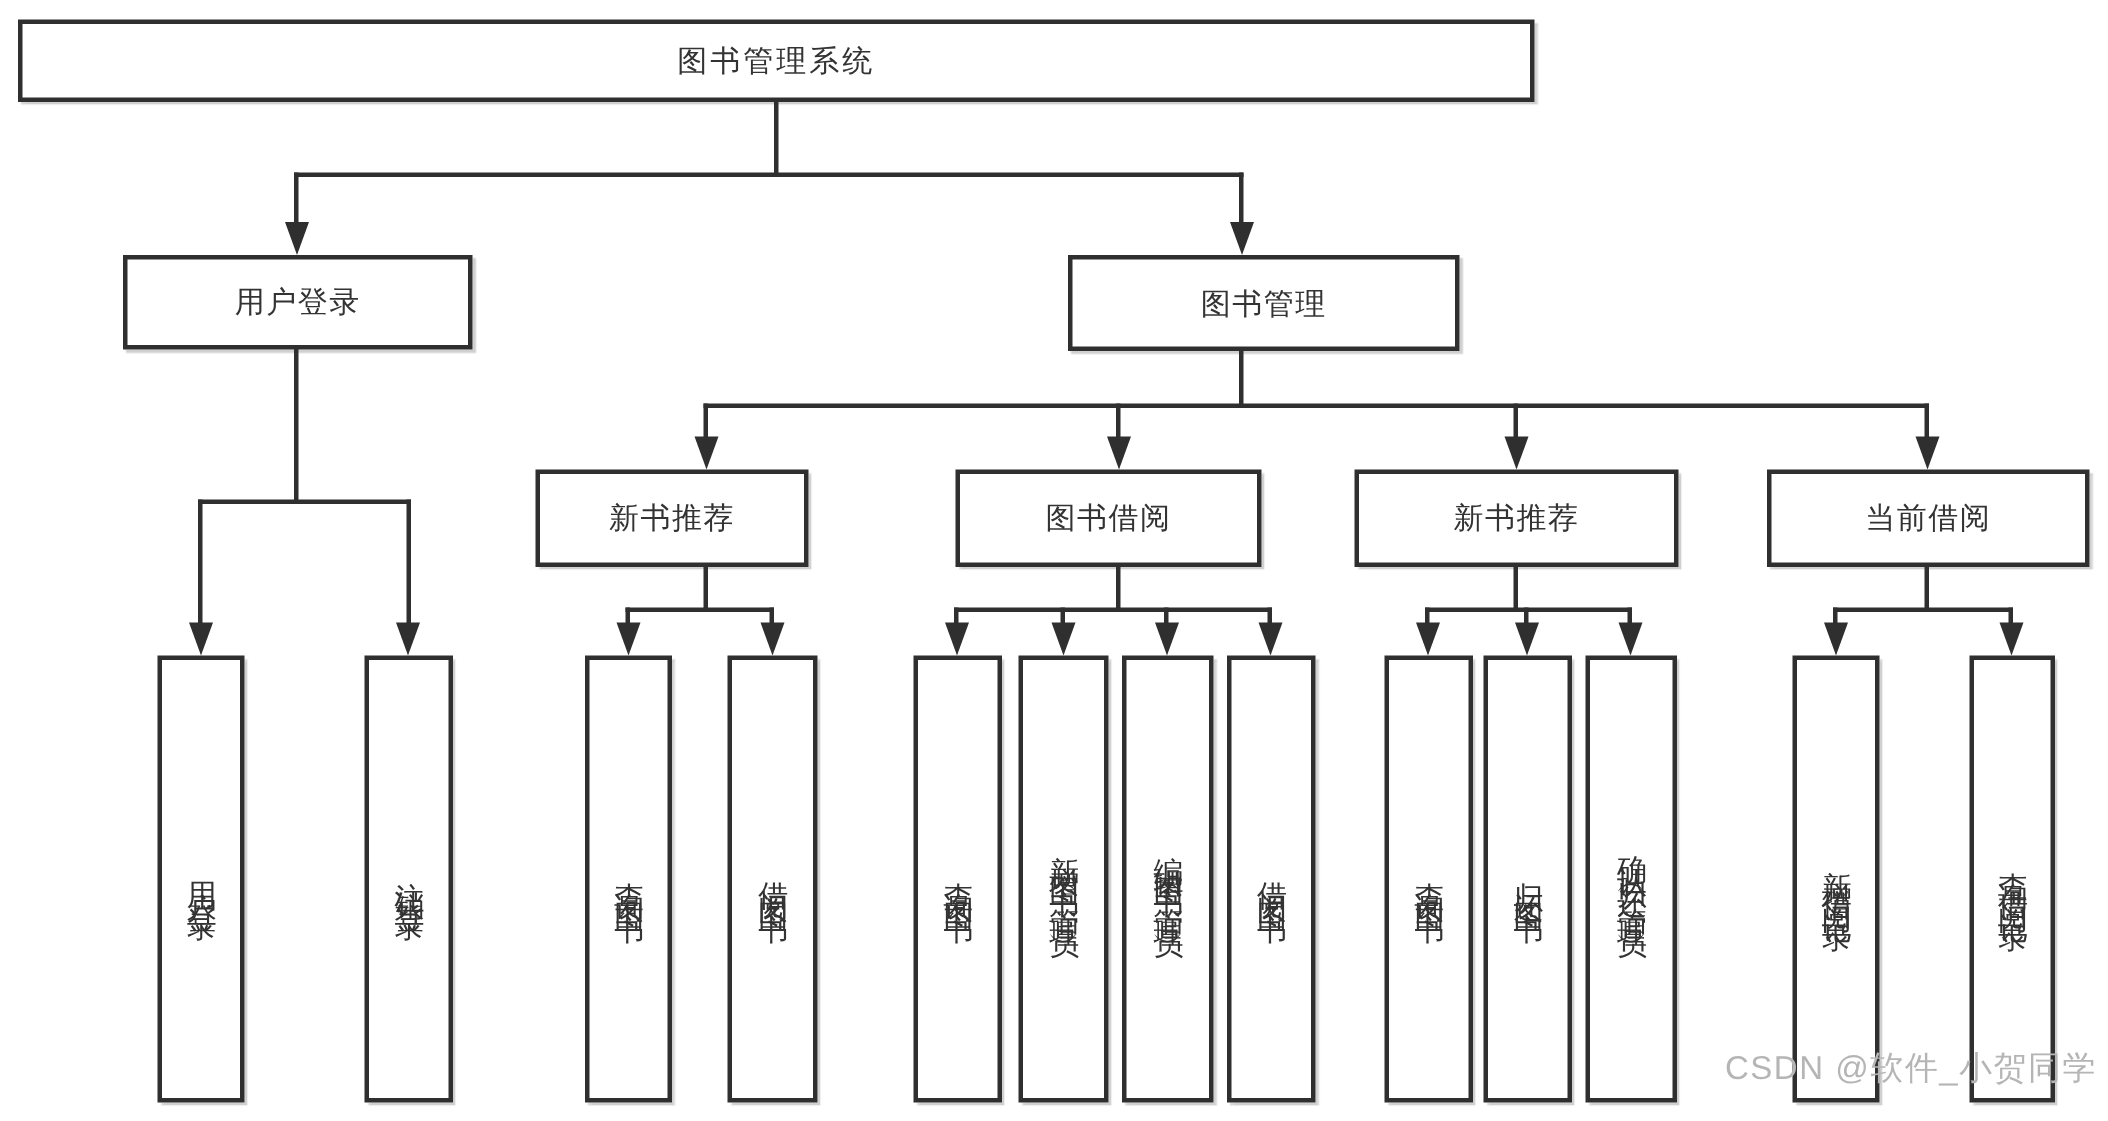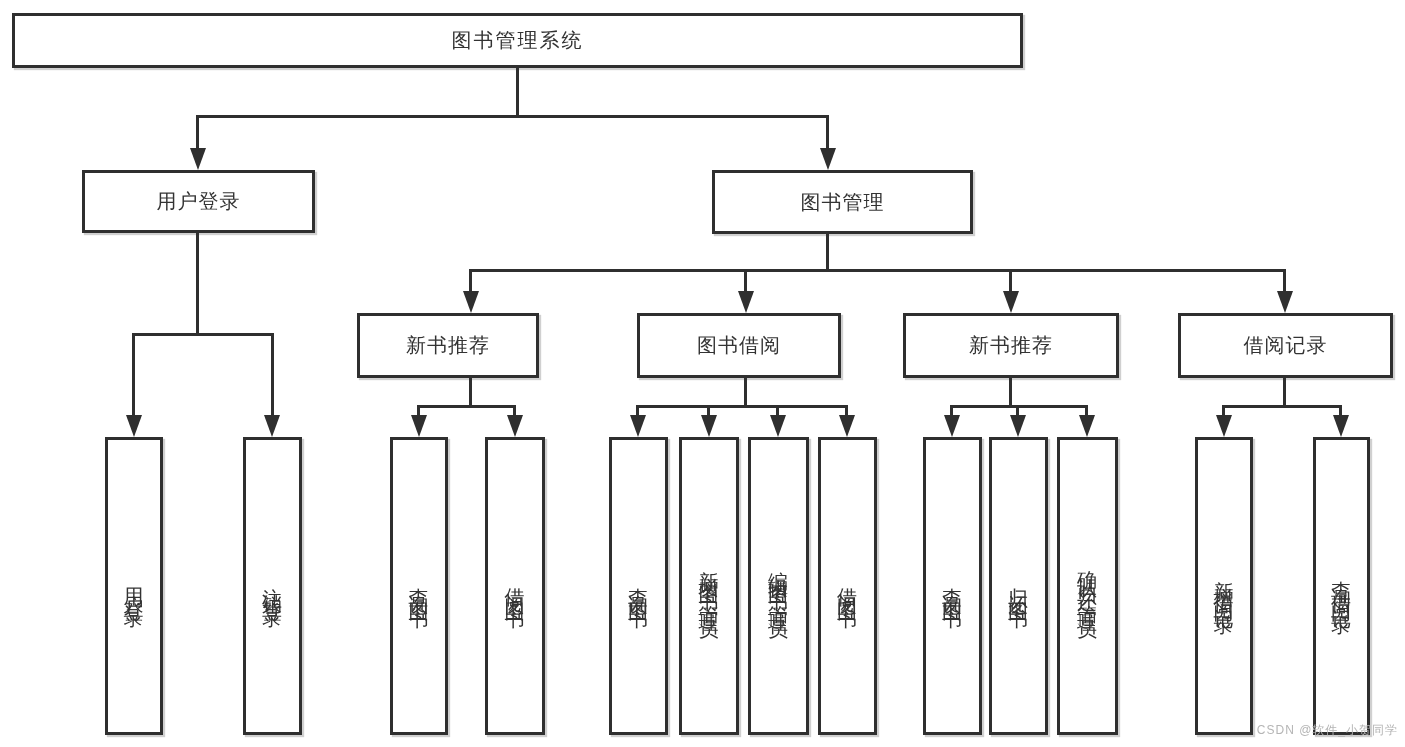--- a/index.html
+++ b/index.html
@@ -29,22 +29,22 @@
     font-size:20px;letter-spacing:7px;line-height:1;
     white-space:nowrap;
   }
   
   .vl{position:absolute;width:3px;background:var(--line);}
   .hl{position:absolute;height:3px;background:var(--line);}
   .ah{position:absolute;width:0;height:0;
       border-left:8px solid transparent;border-right:8px solid transparent;
       border-top:22px solid var(--line);}
   .watermark{
-    position:absolute;right:7px;bottom:8px;
-    color:var(--wm);font-size:12px;letter-spacing:1px;
+    position:absolute;right:7px;bottom:20px;
+    color:var(--wm);font-size:22px;letter-spacing:1px;
   }
 </style>
 </head>
 <body>
 
 <div class="canvas">
 
   <div class="node root" style="left:12px;top:13px;width:1011px;height:55px">
     <span class="lbl">图书管理系统</span>
   </div>
@@ -63,21 +63,21 @@
 
   <div class="node" style="left:637px;top:313px;width:204px;height:65px">
     <span class="lbl">图书借阅</span>
   </div>
 
   <div class="node" style="left:903px;top:313px;width:216px;height:65px">
     <span class="lbl">新书推荐</span>
   </div>
 
   <div class="node" style="left:1178px;top:313px;width:215px;height:65px">
-    <span class="lbl">借阅记录</span>
+    <span class="lbl">当前借阅</span>
   </div>
 
   <div class="node leaf" style="left:105px;top:437px;width:58px;height:298px">
     <span class="lbl">用户登录</span>
   </div>
   <div class="node leaf" style="left:243px;top:437px;width:59px;height:298px">
     <span class="lbl">注销登录</span>
   </div>
 
   <div class="node leaf" style="left:390px;top:437px;width:58px;height:298px">

